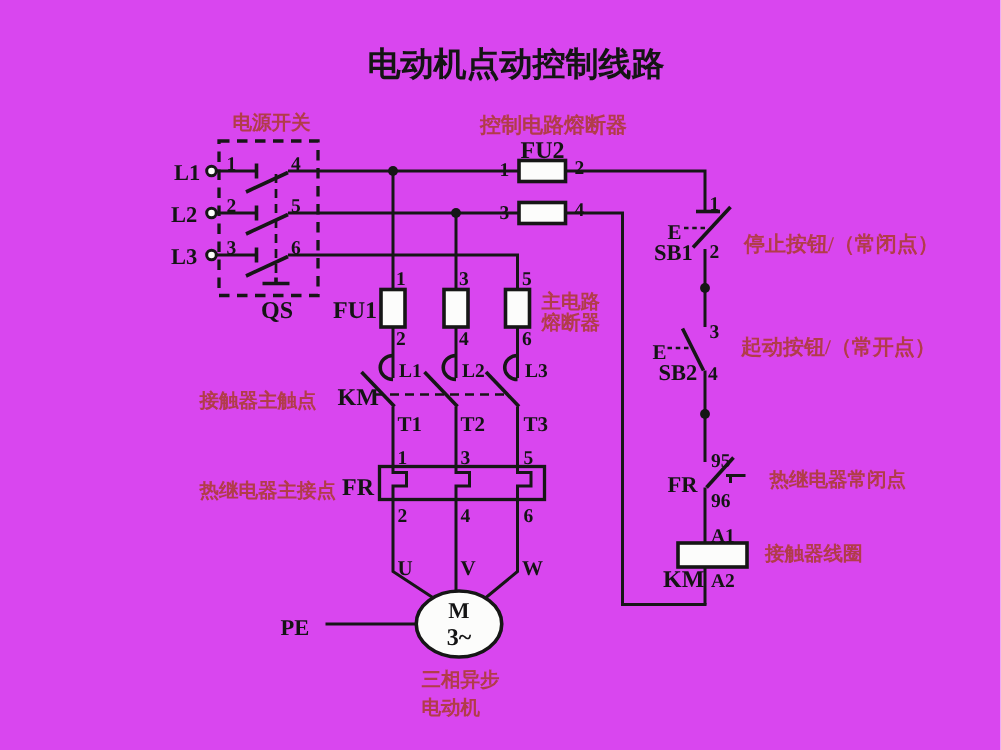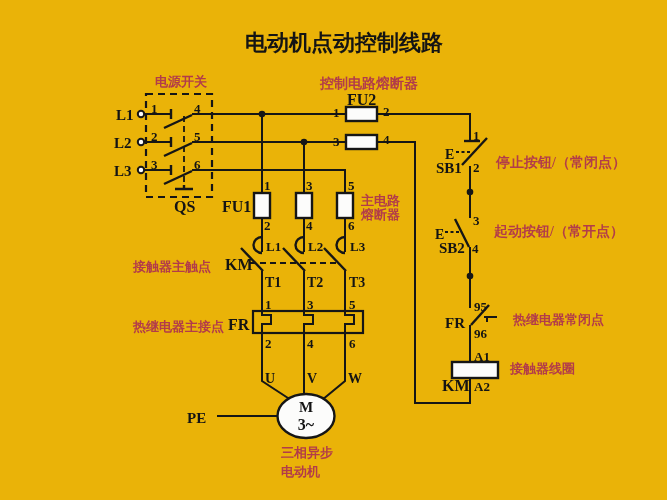--- a/index.html
+++ b/index.html
@@ -1,16 +1,16 @@
 <!DOCTYPE html>
 <html><head>
 <meta charset="utf-8">
 <style>
   html,body{margin:0;padding:0;background:#fcfcfb;}
-  .stage{position:relative;width:667px;height:500px;background:#eab308;overflow:hidden;
+  .stage{position:relative;width:667px;height:500px;background:#d946ef;overflow:hidden;
          font-family:"Liberation Serif","DejaVu Serif",serif;}
   svg{display:block}
   .w{stroke:#161616;stroke-width:2;fill:none;stroke-linecap:butt;}
   .w25{stroke:#161616;stroke-width:2.4;fill:none;}
   .fuse{fill:#fcfcfb;stroke:#161616;stroke-width:2.4;}
   .openrect{fill:none;stroke:#161616;stroke-width:2.2;}
   .dashbox{fill:none;stroke:#161616;stroke-width:2.2;stroke-dasharray:7 5;}
   .dashln{stroke:#161616;stroke-width:1.8;fill:none;stroke-dasharray:6 4;}
   .edash{stroke:#161616;stroke-width:1.8;fill:none;stroke-dasharray:3 2.5;}
   .dot{fill:#161616;stroke:none;}

